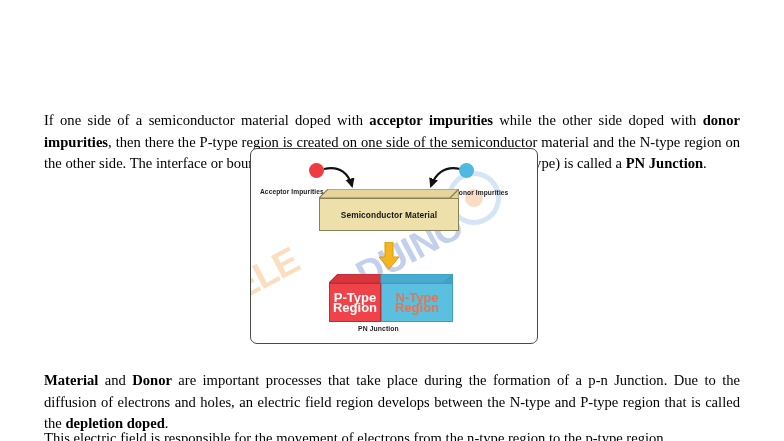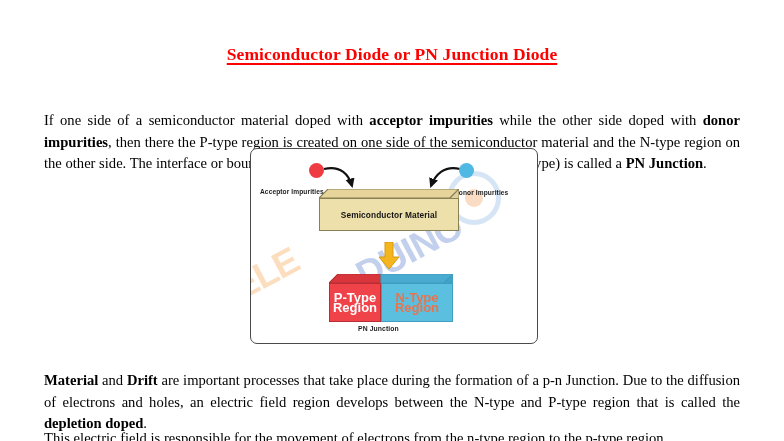--- a/index.html
+++ b/index.html
@@ -259,21 +259,20 @@
     top: 93px;
     width: 22px;
     height: 28px;
   }
 </style>
 </head>
 <body>
 
 <div class="page">
 
-  <div class="doc-title">Semiconductor Diode or PN Junction Diode</div>
 
   <div class="para" id="para-intro"><span>If one side of a semiconductor material doped with </span><b>acceptor impurities</b><span> while the other side doped with </span><b>donor impurities</b><span>, then there the P-type region is created on one side of the semiconductor material and the N-type region on the other side. The interface or boundary between these two regions (N-type and P-type) is called a </span><b>PN Junction</b><span>.</span></div>
 
   <div class="figure">
 
     <div class="watermark">
       <div class="wm-text">ELE</div>
       <div class="wm-text2">DUINO</div>
       <div class="wm-bulb"></div>
       <div class="wm-bulb2"></div>
@@ -322,17 +321,17 @@
       </div>
       <div class="pn-front-n">
         <span class="pn-txt ntxt">N-Type</span>
         <span class="pn-txt ntxt">Region</span>
       </div>
     </div>
 
     <div class="fig-label lbl-pn">PN Junction</div>
   </div>
 
-  <div class="para" id="para-diffusion"><b>Material</b><span> and </span><b>Drift</b><span> are important processes that take place during the formation of a p-n Junction. Due to the diffusion of electrons and holes, an electric field region develops between the N-type and P-type region that is called the </span><b>depletion doped</b><span>.</span></div>
+  <div class="para" id="para-diffusion"><b>Material</b><span> and </span><b>Donor</b><span> are important processes that take place during the formation of a p-n Junction. Due to the diffusion of electrons and holes, an electric field region develops between the N-type and P-type region that is called the </span><b>depletion doped</b><span>.</span></div>
 
   <div class="para" id="para-field">This electric field is responsible for the movement of electrons from the n-type region to the p-type region</div>
 
 </div>
 
 </body></html>

